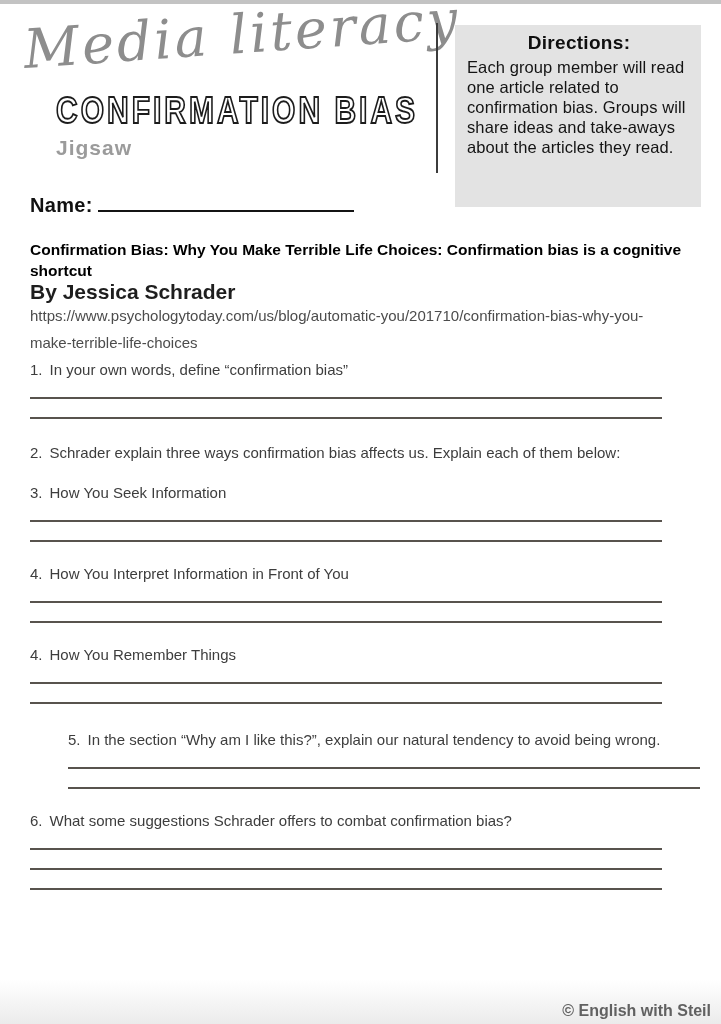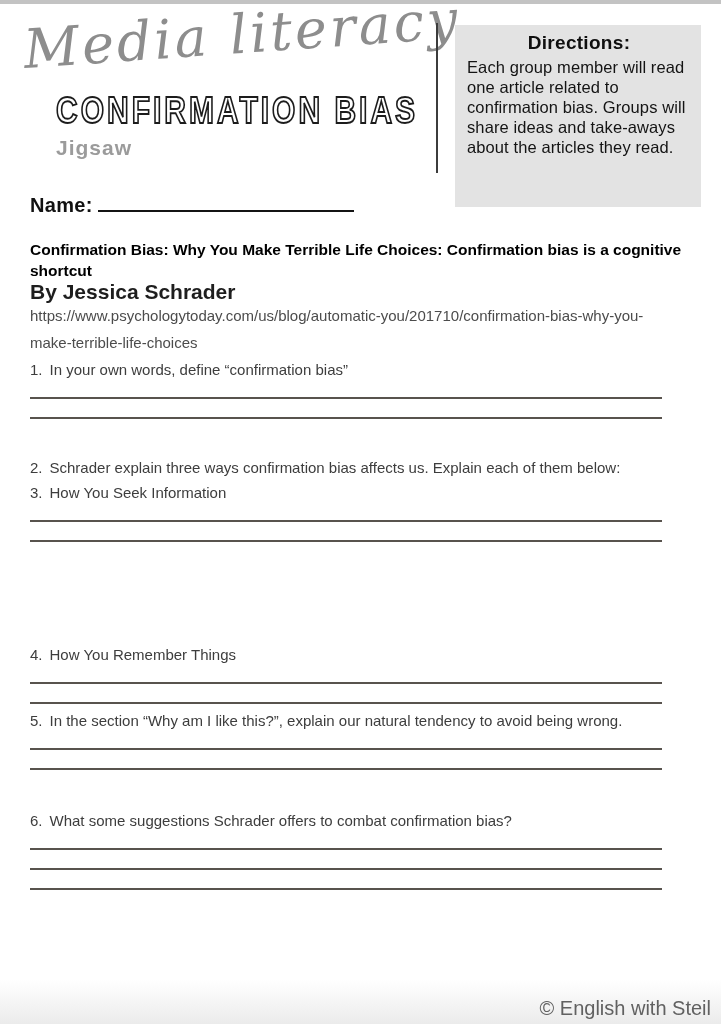--- a/index.html
+++ b/index.html
@@ -71,35 +71,35 @@
   .article-url { font-size: 15px; color: #4c4c4c; line-height: 27px; overflow-wrap: break-word; }
 
   
   .question { position: absolute; left: 30px; width: 640px; }
   .q-row { font-size: 15px; line-height: 19px; color: #3d3d3d; }
   .q-num { margin-right: 7px; }
   .answer-lines { width: 632px; }
   .answer-line { height: 0; border-top: 2px solid #58534e; margin-top: 18px; }
 
   .q-0 { top: 360px; }
-  .q-1 { top: 458px; }
+  .q-1 { top: 443px; }
   .q-2 { top: 483px; }
   .q-3 { top: 564px; }
   .q-4 { top: 645px; }
-  .q-5 { top: 711px; }
+  .q-5 { top: 730px; margin-left: 38px; }
   .q-6 { top: 811px; }
 
   
   .footer-gradient {
     position: absolute; left: 0; bottom: 0; width: 100%; height: 44px;
     background: linear-gradient(180deg, rgba(236,236,236,0) 0%, #ebebeb 100%);
   }
   .footer-credit {
     position: absolute; right: 10px; bottom: 4px;
-    font-size: 20px; color: #616161;
+    font-size: 16px; color: #616161; font-weight: bold;
   }
 </style>
 </head>
 <body>
 
 <div class="page">
 
   <div class="top-edge"></div>
 
   <div class="script-title">Media literacy</div>
@@ -136,20 +136,27 @@
   </div>
 
   <div class="question q-2">
     <div class="q-row"><span class="q-num">3.</span><span>How You Seek Information</span></div>
     <div class="answer-lines">
         <div class="answer-line"></div>
         <div class="answer-line"></div>
       </div>
   </div>
 
+  <div class="question q-3">
+    <div class="q-row"><span class="q-num">4.</span><span>How You Interpret Information in Front of You</span></div>
+    <div class="answer-lines">
+        <div class="answer-line"></div>
+        <div class="answer-line"></div>
+      </div>
+  </div>
 
   <div class="question q-4">
     <div class="q-row"><span class="q-num">4.</span><span>How You Remember Things</span></div>
     <div class="answer-lines">
         <div class="answer-line"></div>
         <div class="answer-line"></div>
       </div>
   </div>
 
   <div class="question q-5">

